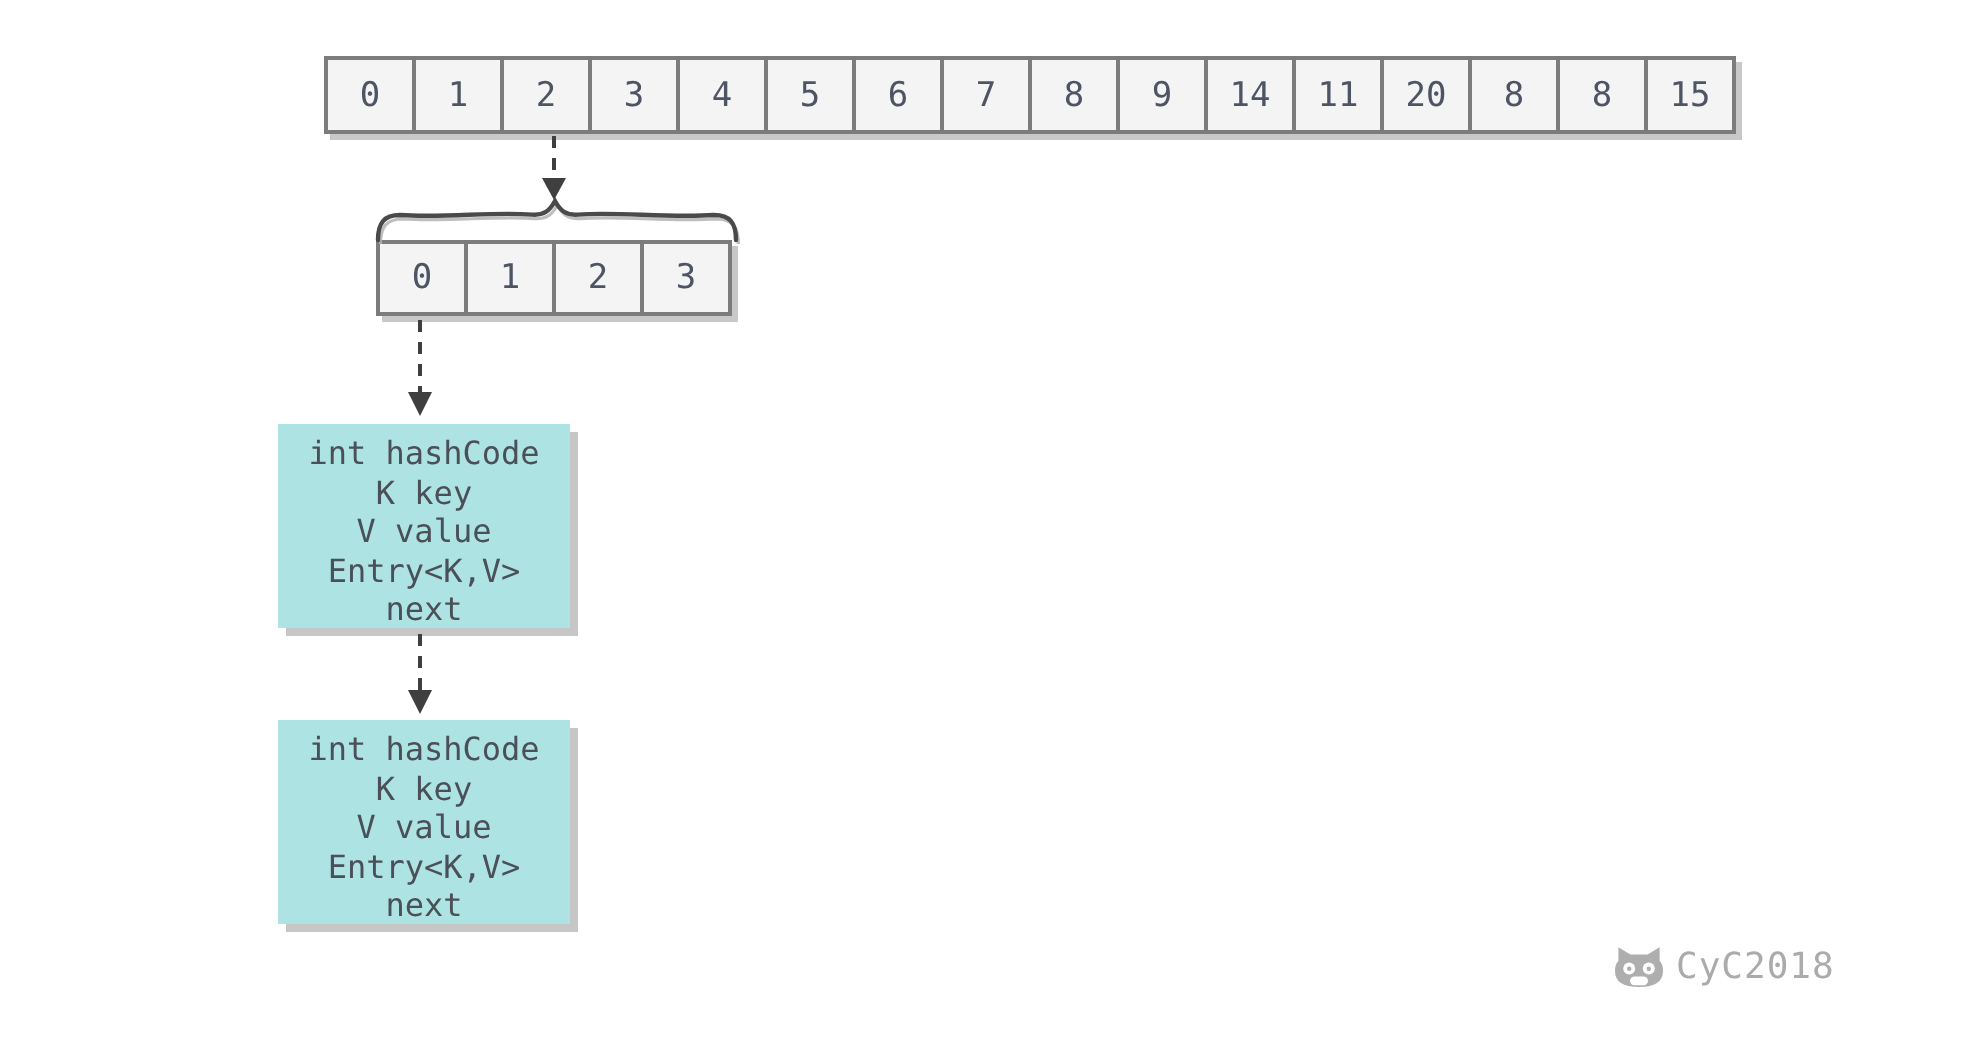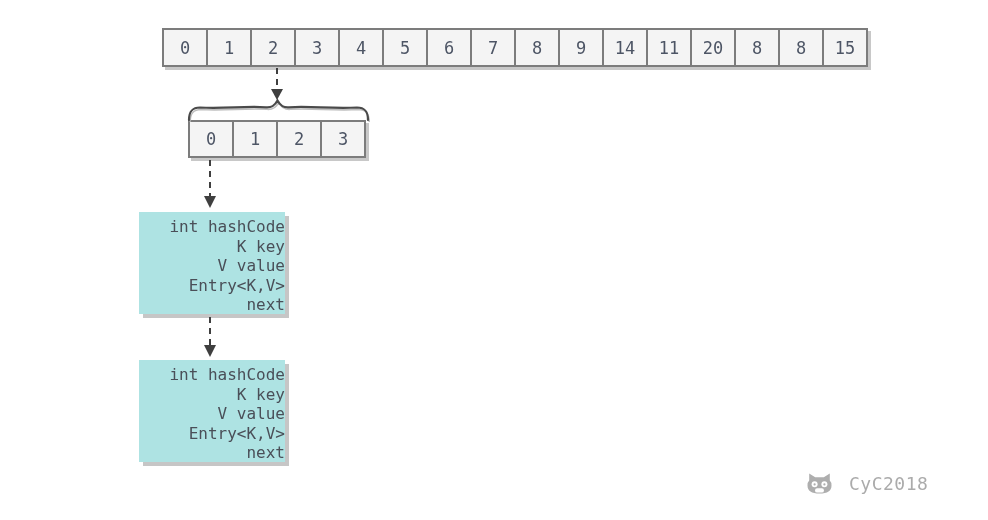--- a/index.html
+++ b/index.html
@@ -43,21 +43,21 @@
   
   .entry-node {
     position: absolute;
     left: 139px;
     width: 146px;
     height: 102px;
     background: #aee3e3;
     box-shadow: 4px 4px 0 #c6c6c6;
     padding-top: 5px;
     box-sizing: border-box;
-    text-align: right;
+    text-align: center;
   }
   .node1 { top: 212px; }
   .node2 { top: 360px; }
   .entry-node .field {
     font-size: 16px;
     line-height: 19.5px;
     color: #4a4f58;
     white-space: pre;
   }
   
@@ -69,21 +69,21 @@
     height: 520px;
     pointer-events: none;
   }
   
   .watermark {
     position: absolute;
     left: 806px;
     top: 471px;
     display: flex;
     align-items: center;
-    gap: 16px;
+    gap: 5px;
     color: #ababab;
     font-size: 18px;
     letter-spacing: 0.5px;
   }
 </style>
 </head>
 <body>
 
 <div class="canvas">
 

